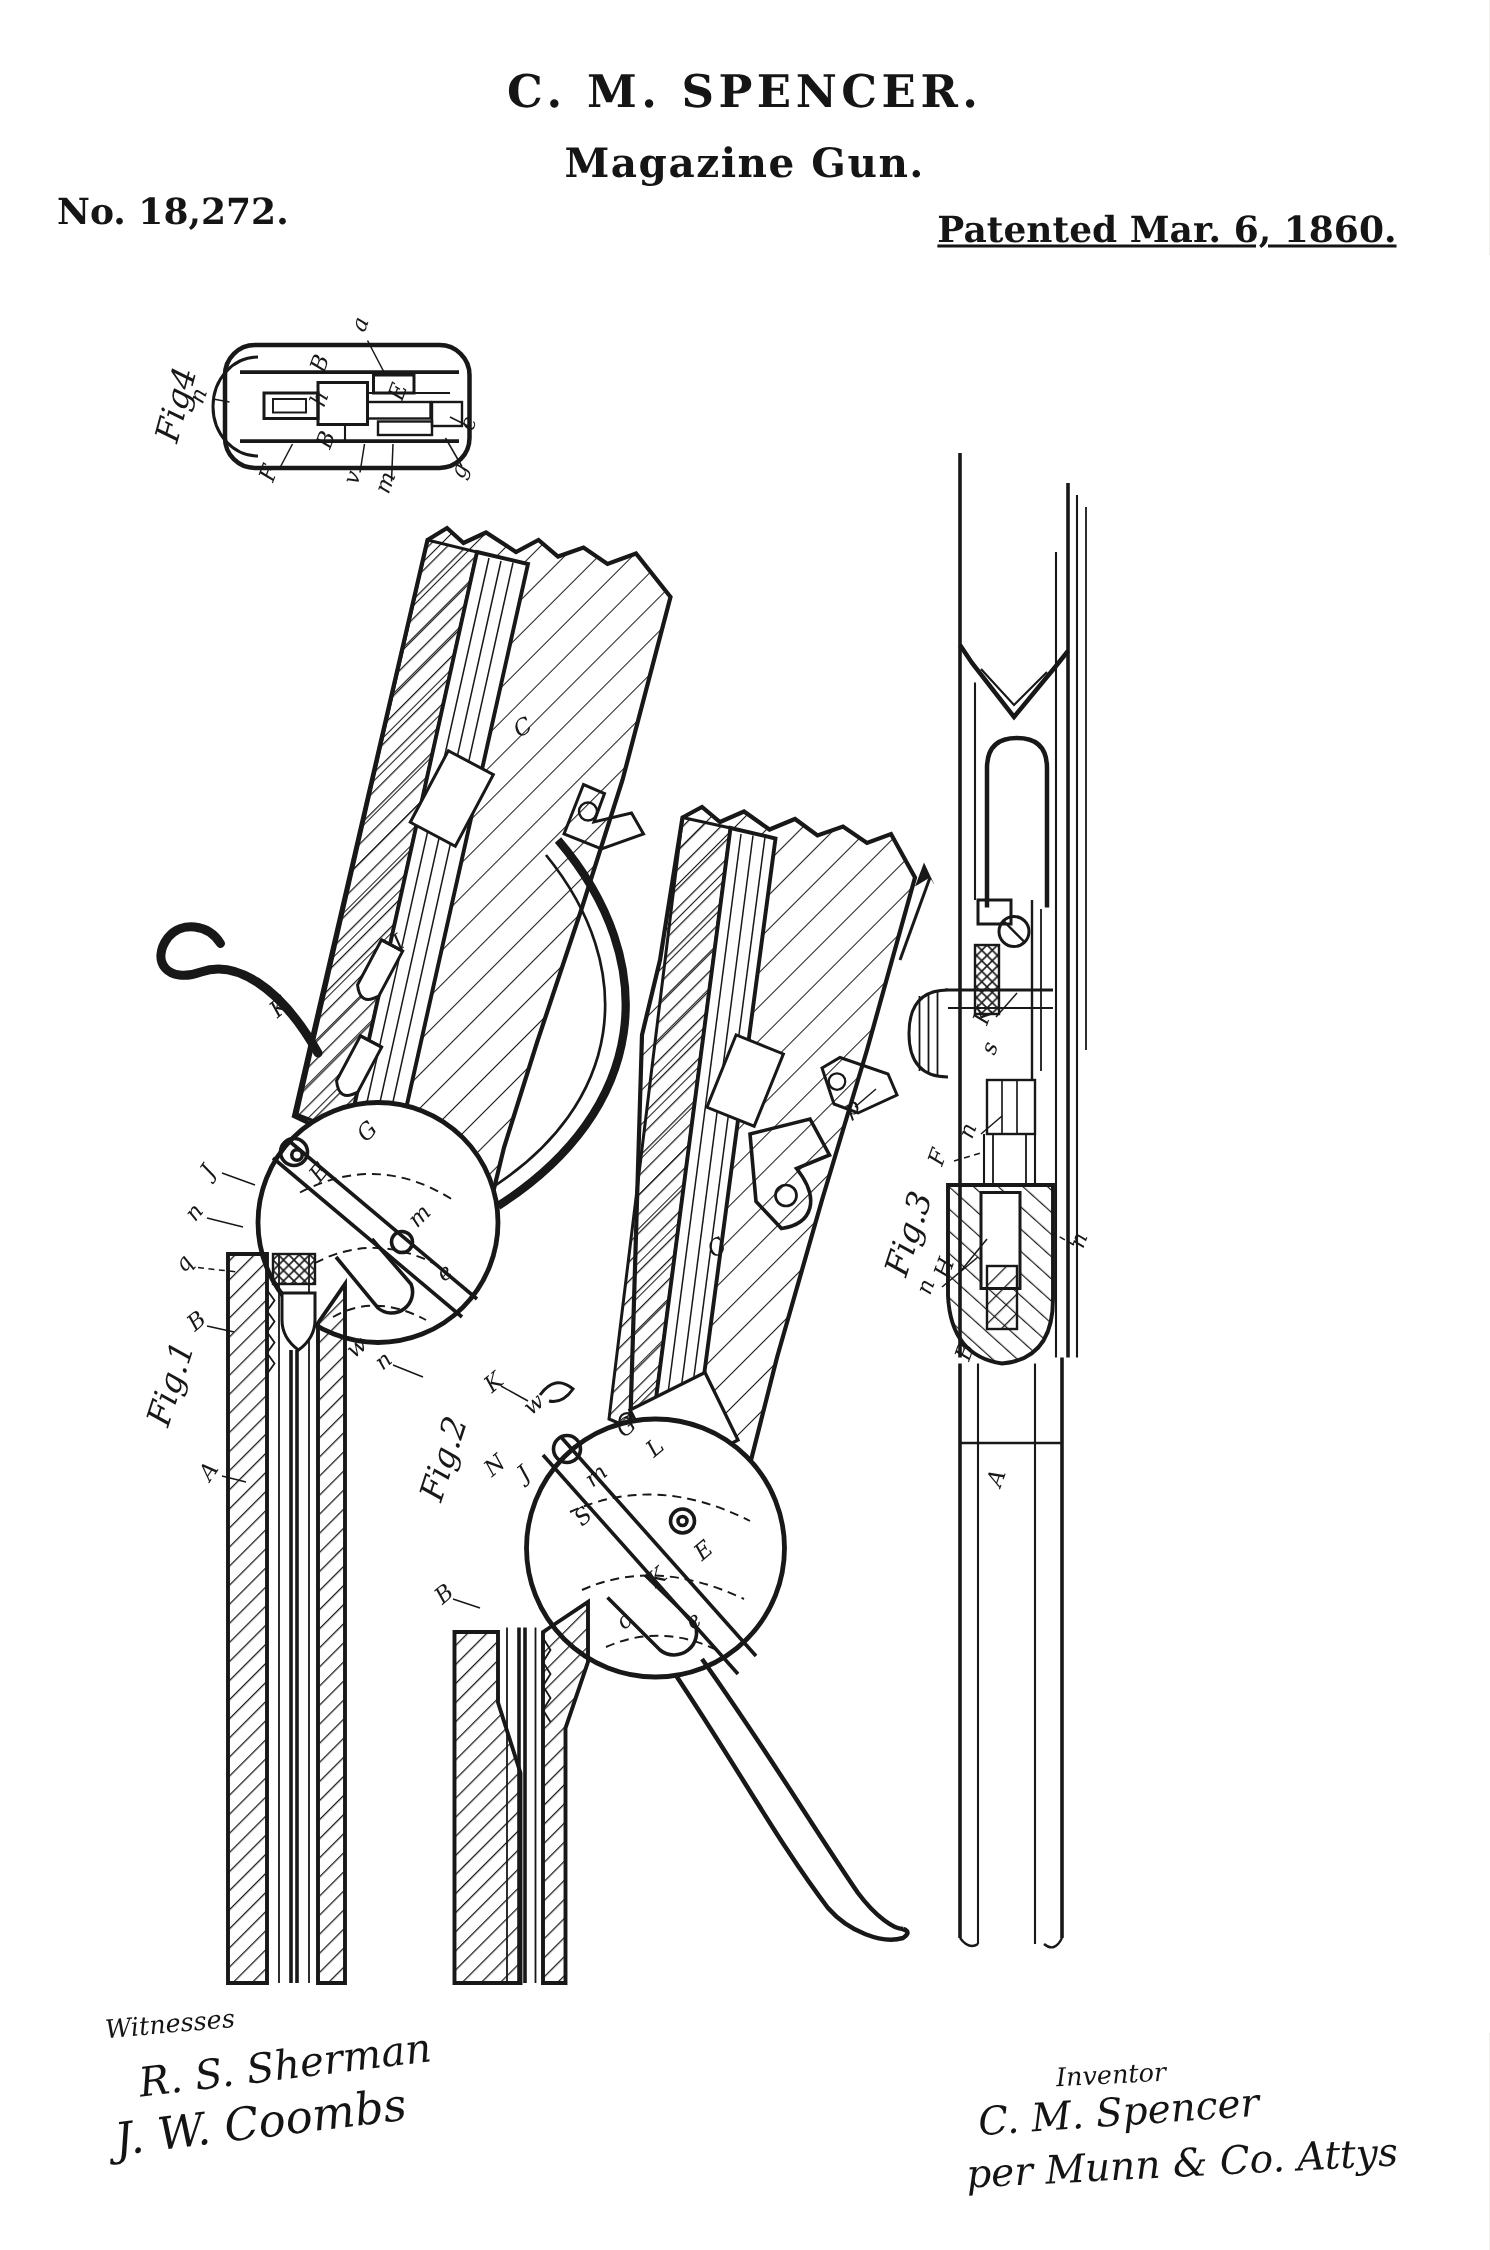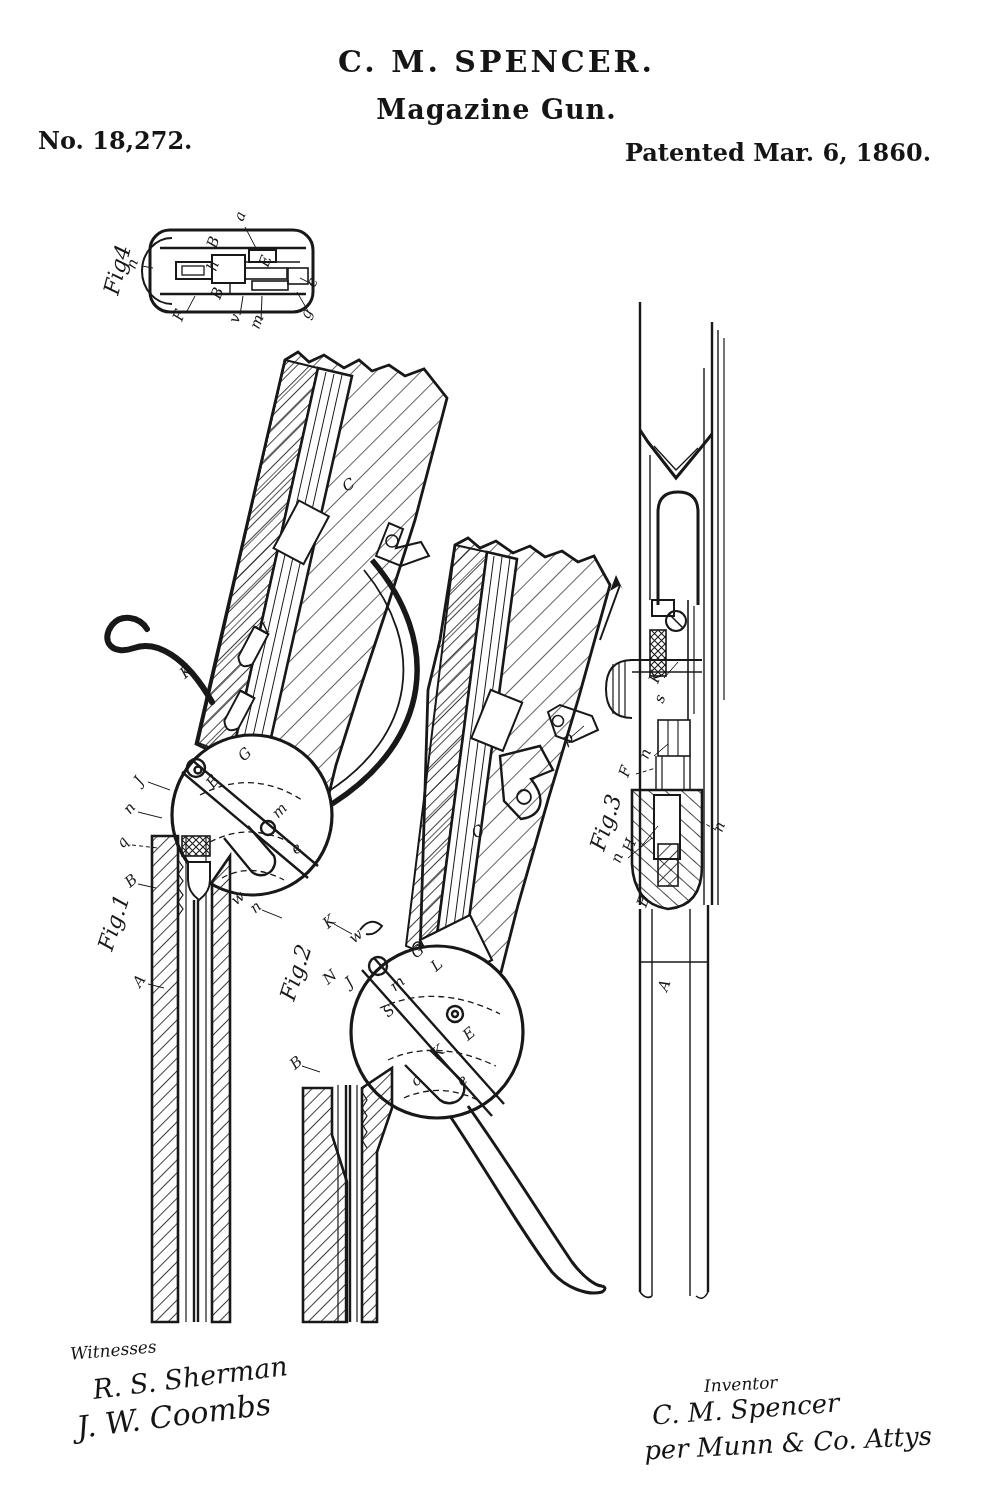--- a/index.html
+++ b/index.html
@@ -8,21 +8,21 @@
     width:993px;height:1500px;
     background:#ffffff;
     overflow:hidden;
     font-family:"DejaVu Serif", "Liberation Serif", serif;
     color:#181818;
   }
   .hdr{position:absolute;white-space:nowrap;font-weight:bold;color:#151515;}
   .hdr-name{top:44px;left:0;width:100%;text-align:center;font-size:30px;letter-spacing:3px;}
   .hdr-title{top:94px;left:0;width:100%;text-align:center;font-size:27px;letter-spacing:1px;}
   .hdr-no{top:126px;left:38px;font-size:24px;}
-  .hdr-date{top:138px;right:62px;font-size:24px;}
+  .hdr-date{top:138px;right:62px;font-size:24px;text-decoration:underline;}
   svg text{user-select:none;}
   .fig-label{
     font-family:"DejaVu Serif", serif;
     font-style:italic;
     fill:#181818;
   }
   .part-letter{
     font-family:"DejaVu Serif", serif;
     font-style:italic;
     font-size:15px;

